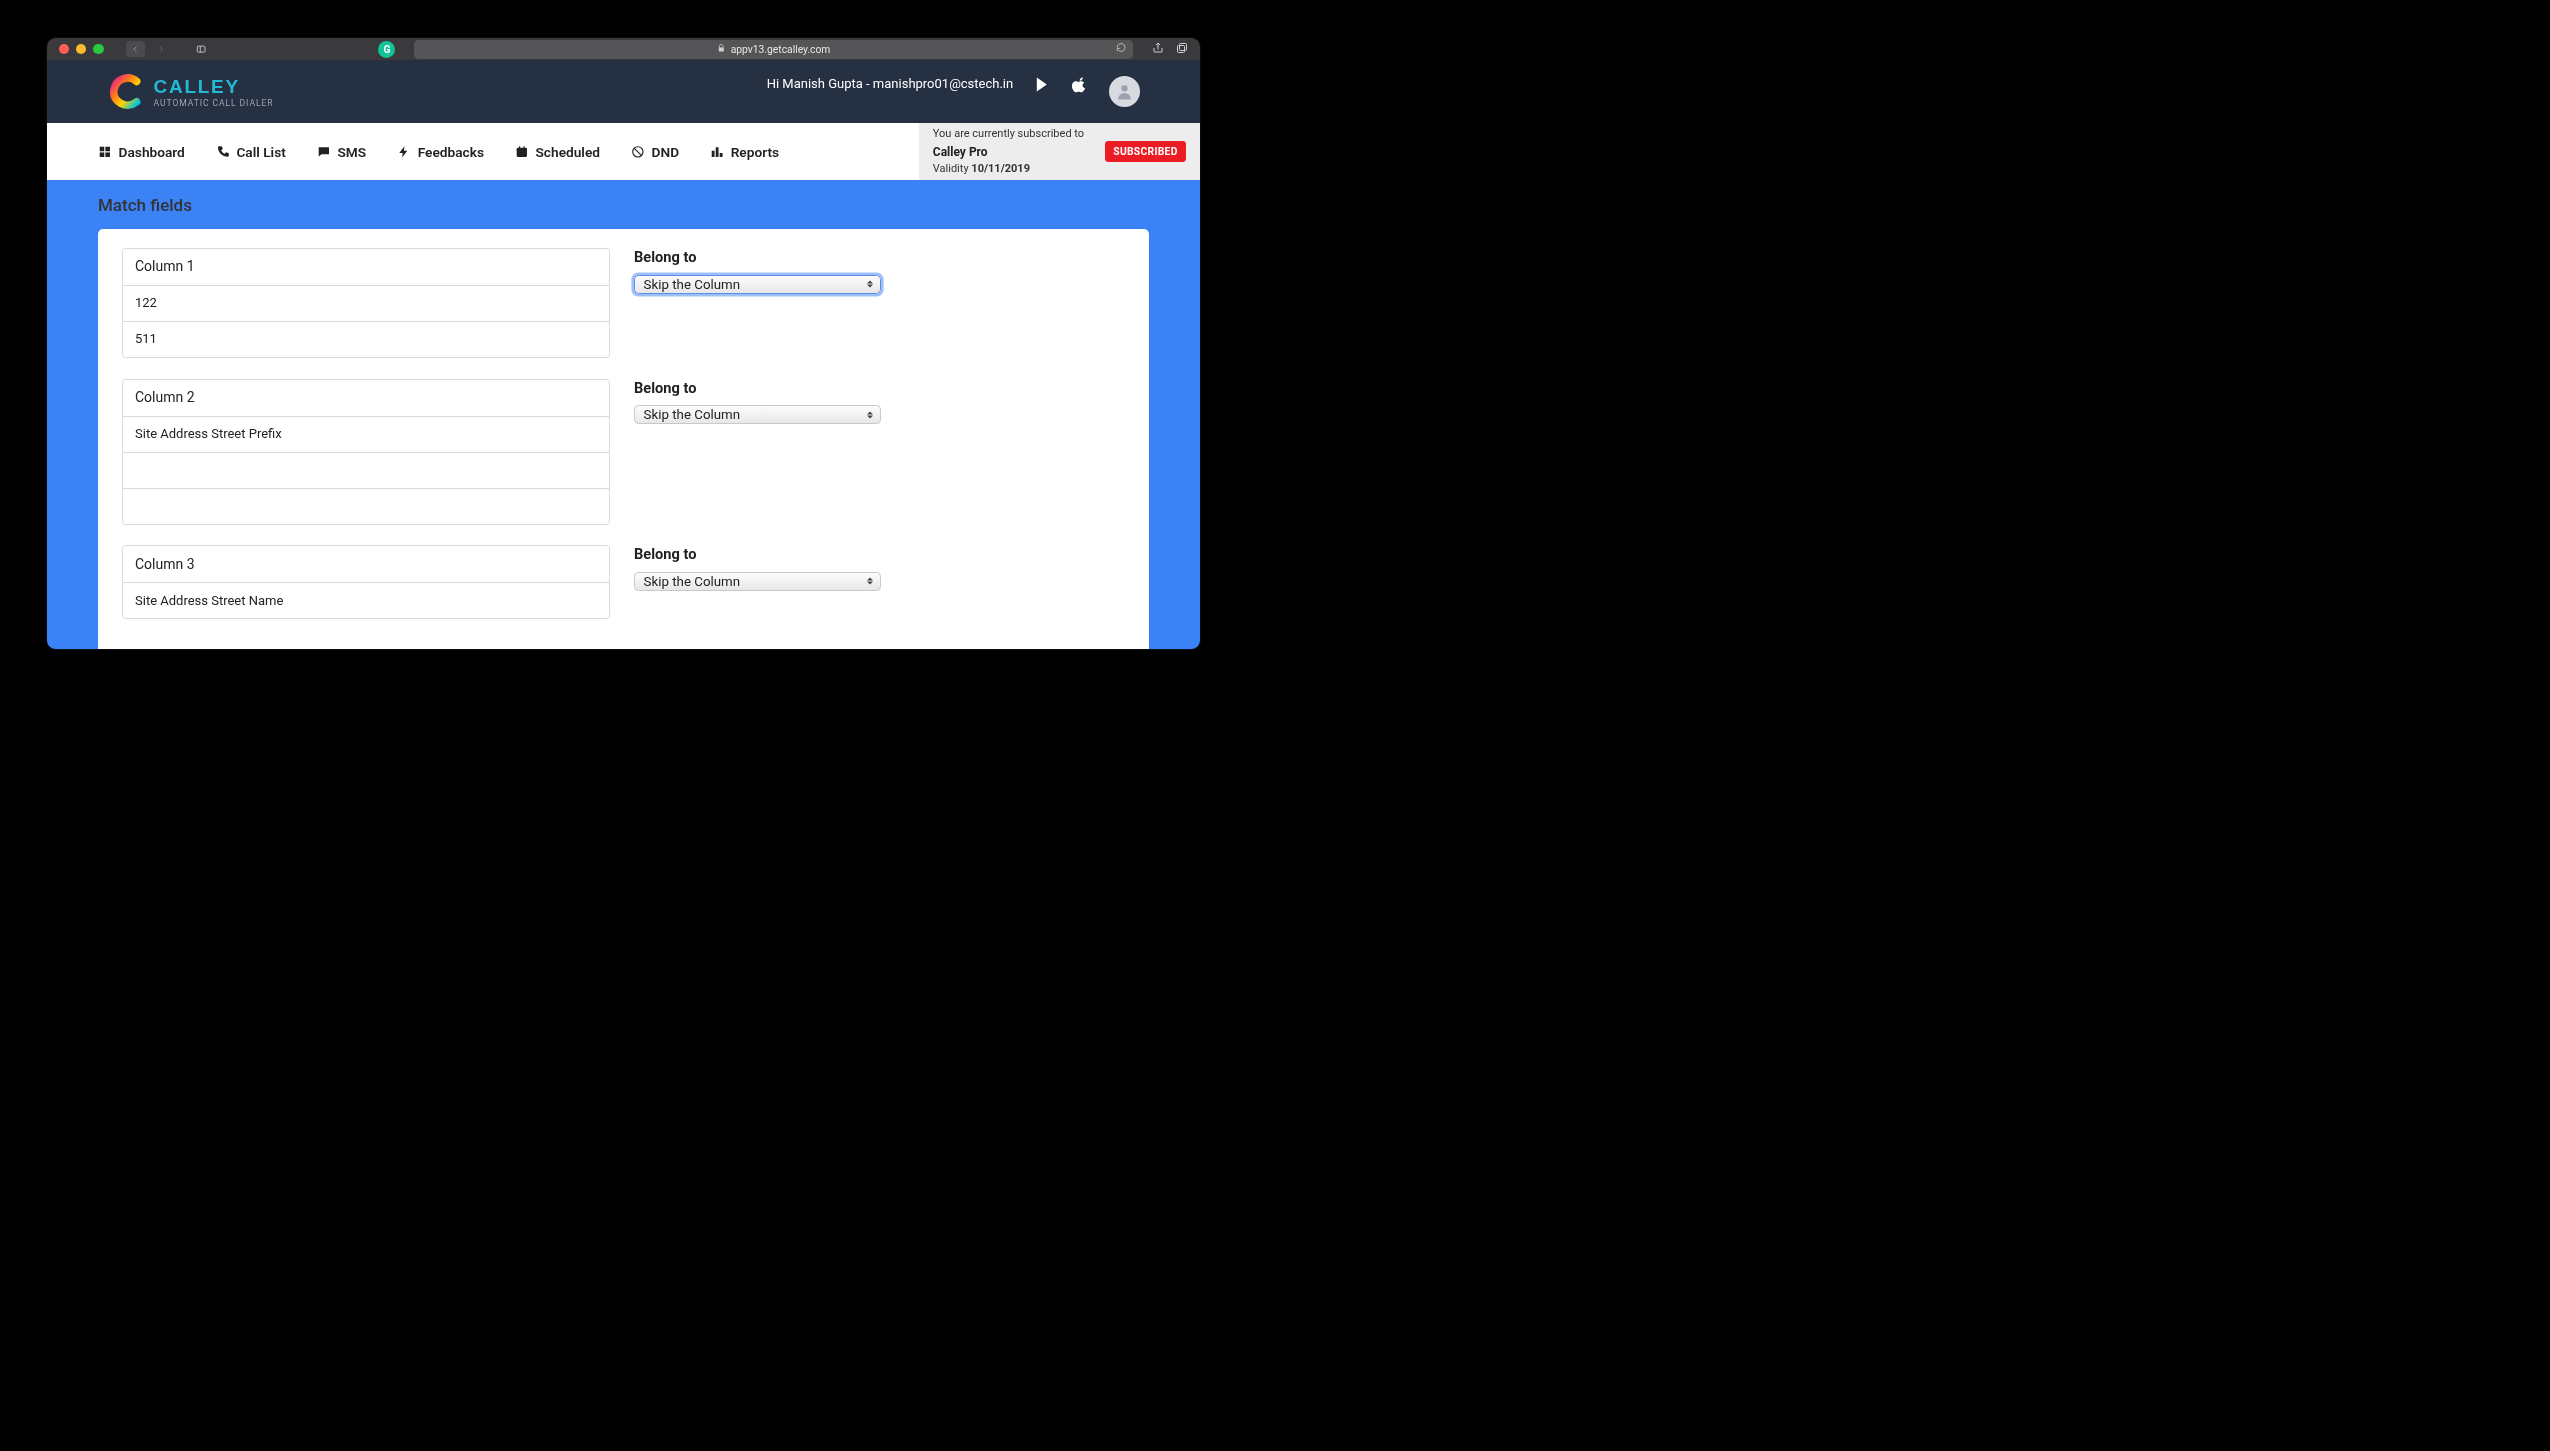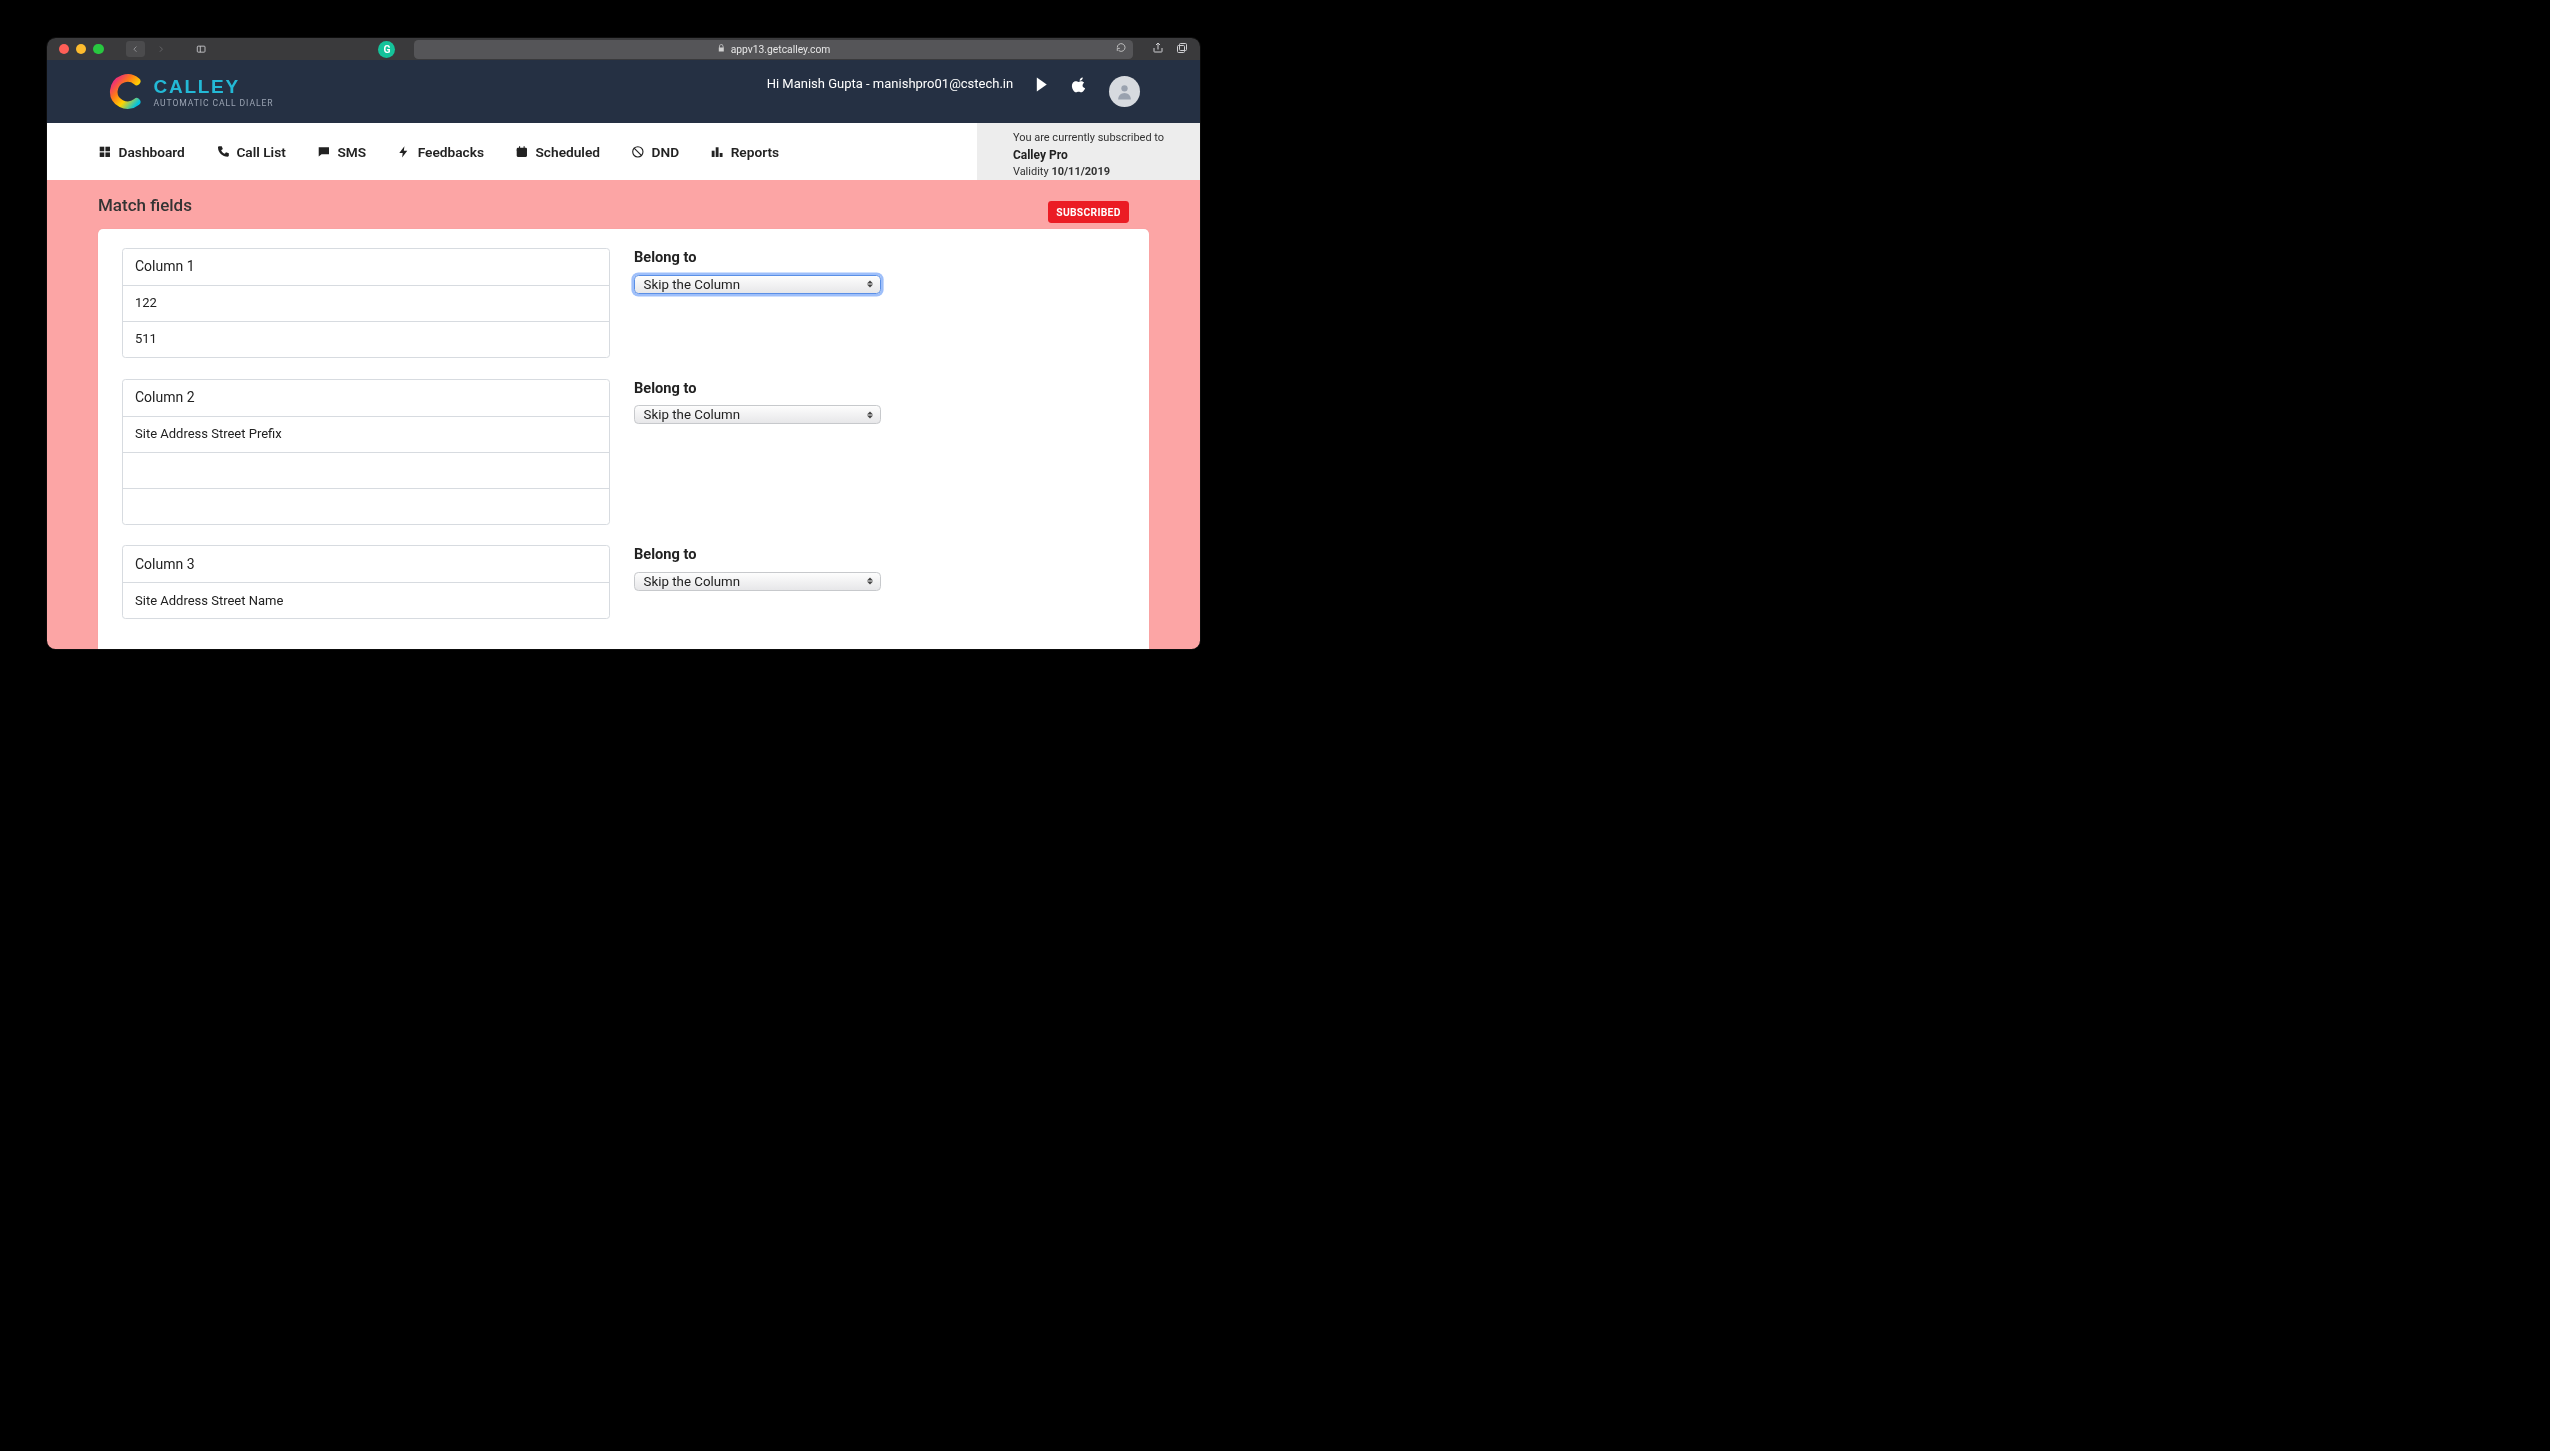--- a/index.html
+++ b/index.html
@@ -71,21 +71,21 @@
   .title-right svg { width:12px; height:12px; stroke: currentColor; fill:none; stroke-width:2; }
   .newtab-btn {
     position:absolute; right:0; top:22px; width:24px; height:19px;
     background:#2c2c2e; color:#8d8d91; display:flex; align-items:center; justify-content:center;
     font-size:12px;
   }
   
   .viewport {
     position: absolute;
     left: 0; top: 22px; right: 0; bottom: 0;
-    background: #fca5a5;
+    background: #3b82f6;
     overflow: hidden;
   }
   .app-header {
     background: #253043;
     height: 63px;
     display: flex;
     align-items: center;
     padding: 0 60px 0 60px;
     color: #fff;
   }
@@ -118,21 +118,20 @@
     font-size: 13.7px; font-weight: 600; color:#222;
     cursor:pointer;
   }
   .nav-item svg { width:13.7px; height:13.7px; fill:#222; }
   .sub-box {
     margin-left:auto;
     background:#ededed;
     padding: 6.9px 13.7px 6.9px 13.7px;
     display:flex; align-items:center; gap:20.6px;
     min-width: 223px;
-    flex-direction: column;
   }
   .sub-text { font-size:11px; color:#333; line-height:1.5; }
   .sub-text .plan { font-weight:700; color:#222; font-size:12px;}
   .sub-text .validity b { font-weight:700;margin-top:48px; }
   .subscribed-badge {
     background:#eb1c24; color:#fff; font-size:10.3px; font-weight:700;
     padding:4.3px 8.6px; border-radius:3.4px; letter-spacing:0.3px;
   }
   
   .page {

